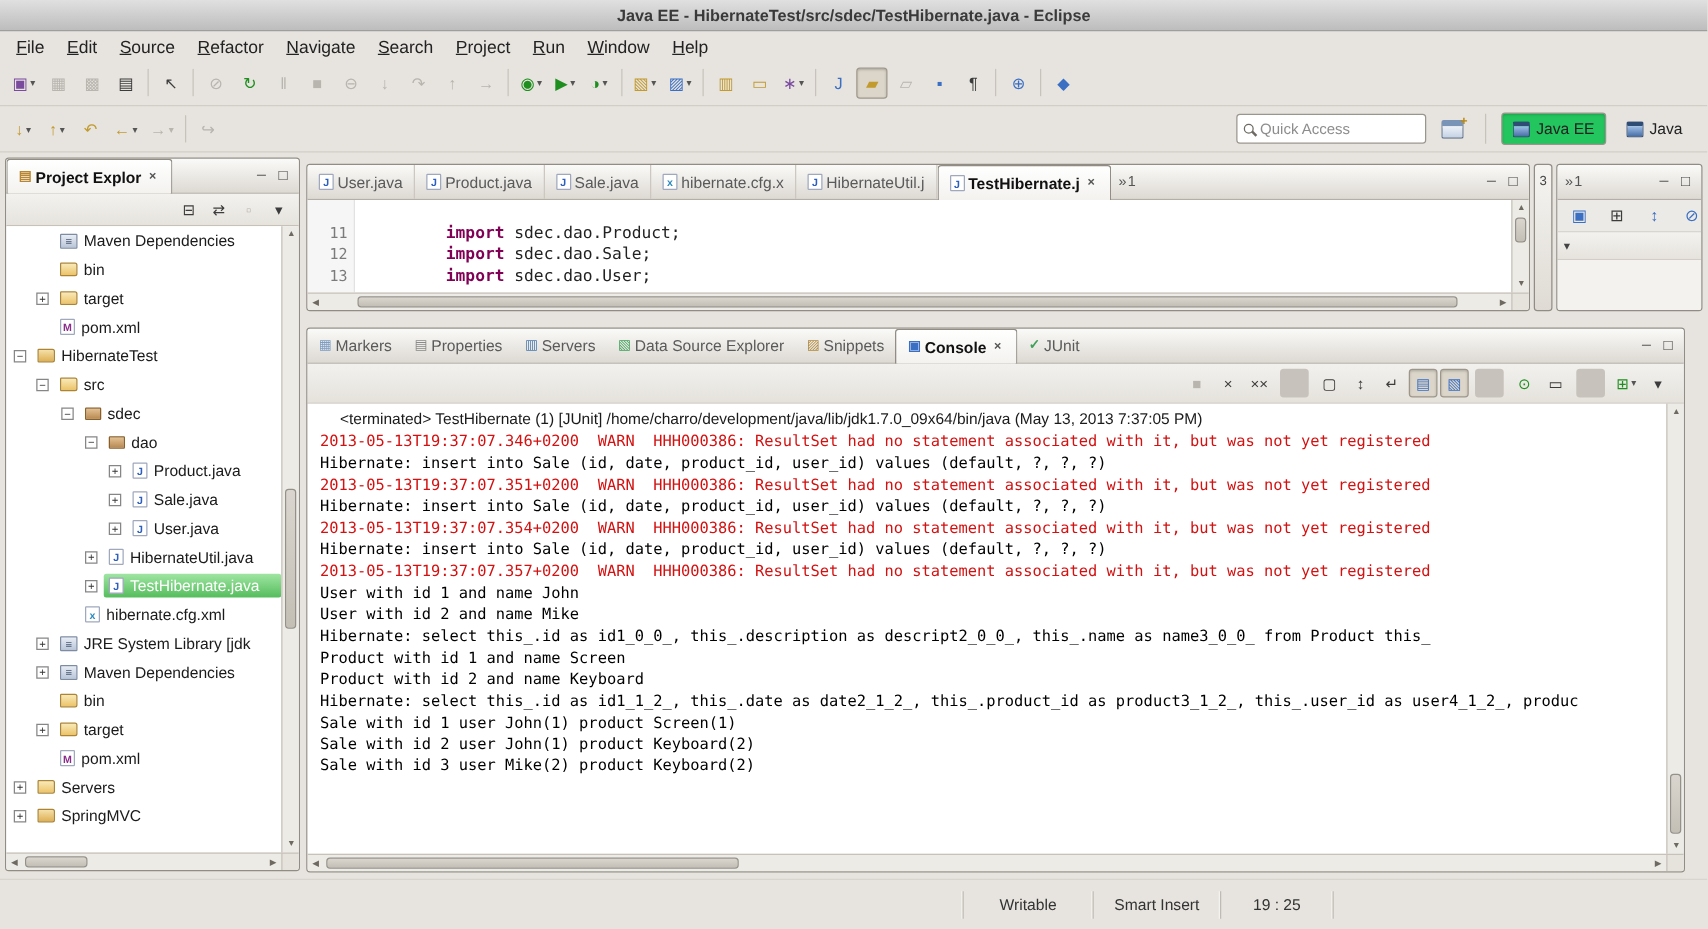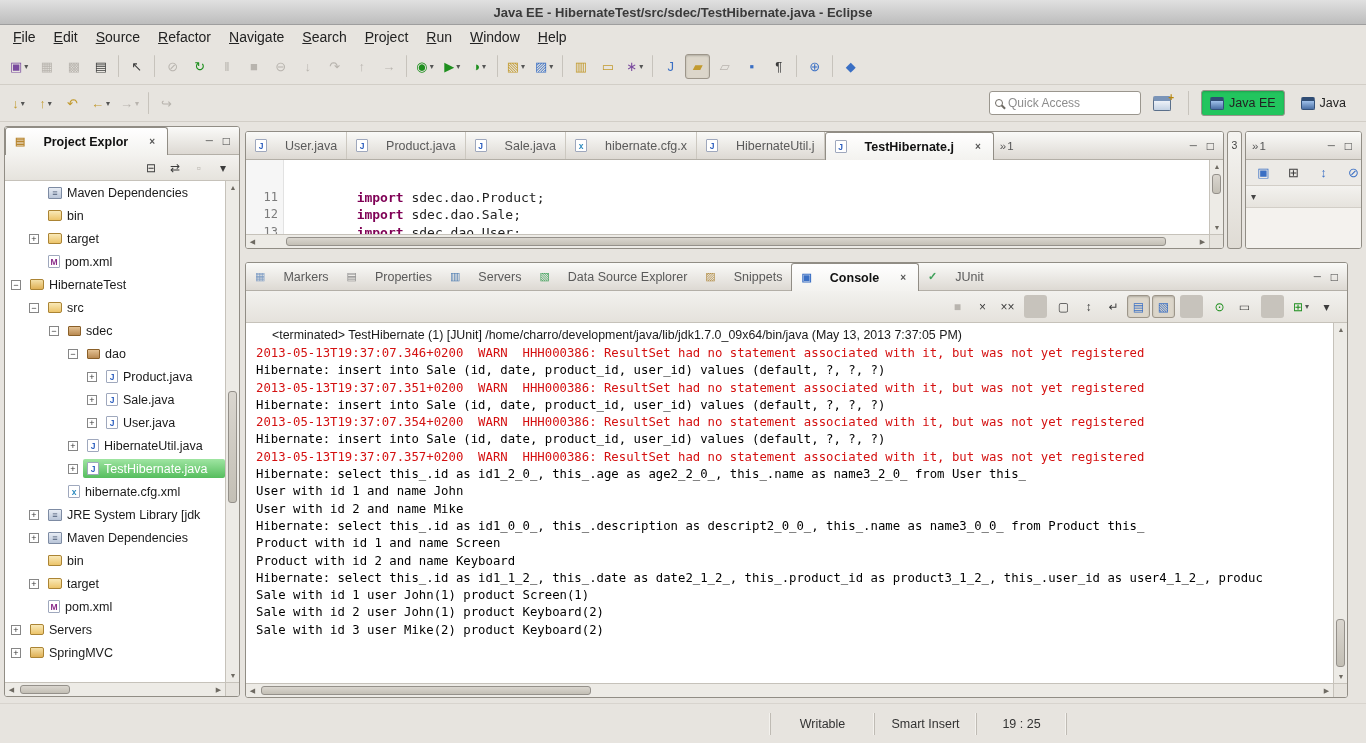--- a/index.html
+++ b/index.html
@@ -34,21 +34,21 @@
   .qa::placeholder{color:#8d8d8d}
   .persp-open{width:18px;height:15px;border:1px solid #5a6f8a;background:linear-gradient(#eef2f8,#c4d2e4);border-top:5px solid #7a94b8;border-radius:2px;position:relative}
   .persp-open::after{content:"+";position:absolute;right:-4px;top:-9px;color:#b8860b;font-size:10px;font-weight:bold}
   .pbtn{display:flex;align-items:center;gap:5px;height:26px;padding:0 8px;font-size:12.5px;border:1px solid transparent;border-radius:3px;color:#222}
   .pbtn.pressed{background:#22c55e;border-color:#9a958c;box-shadow:inset 0 1px 2px rgba(0,0,0,.18)}
   .pic{width:14px;height:13px;border:1px solid #33517a;border-radius:2px;background:linear-gradient(#9ec0ea,#4a6fa5);border-top:4px solid #2f4c74}
 
   
   .panel{position:absolute;border:1px solid #918d85;background:#fff;border-radius:3px;overflow:hidden}
   .tabrow{display:flex;align-items:flex-end;background:linear-gradient(#fafaf8,#ddd9d3);border-bottom:1px solid #b3afa7;height:28px;position:relative}
-  .ctab{display:flex;align-items:center;gap:18px;padding:0 9px;height:27px;font-size:12.5px;color:#5a5a5a;white-space:nowrap}
+  .ctab{display:flex;align-items:center;gap:3px;padding:0 9px;height:27px;font-size:12.5px;color:#5a5a5a;white-space:nowrap}
   .etab{border-right:1px solid #ccc8c0}
   .ctab.active{background:linear-gradient(#ffffff,#f3f2ef);border:1px solid #918d85;border-bottom:none;border-radius:3px 3px 0 0;color:#111;font-weight:bold;margin-bottom:-1px;height:28px}
   .xclose{display:none;font-size:10px;color:#555;border:1px solid transparent;padding:0 2px;border-radius:2px}
   .xclose::before{content:"×";font-weight:bold}
   .ctab.active .xclose{display:inline-block}
   .winbtns{margin-left:auto;display:flex;align-items:center;gap:10px;padding:0 9px;height:100%;}
   .wbtn{font-size:10px;color:#3f3f3f;line-height:1}
   .wbtn-min::before{content:"─"}
   .wbtn-max::before{content:"□";font-size:12px}
   .ovf{display:flex;align-items:center;font-size:11.5px;color:#555;padding:0 6px;height:100%}
@@ -81,21 +81,21 @@
   
   .tree{position:absolute;left:0;top:54px;right:14px;bottom:14px;background:#fff;overflow:hidden;font-size:12.5px;color:#1a1a1a}
   .trow{height:23px;display:flex;align-items:center}
   .lvl-0{padding-left:6px}.lvl-1{padding-left:24px}.lvl-2{padding-left:44px}.lvl-3{padding-left:63px}.lvl-4{padding-left:82px}
   .twist{width:10px;height:10px;border:1px solid #868686;background:#fff;font-size:9px;line-height:8px;text-align:center;margin-right:5px;flex:none;color:#333}
   .twist:empty{visibility:hidden}
   .rowbody{display:flex;align-items:center;gap:5px;flex:1;height:19px;padding:0 4px;border-radius:2px;overflow:hidden;white-space:nowrap}
   .trow.selected .rowbody{background:linear-gradient(#9fe5a2,#55bd5d);color:#fff}
 
   
-  .codearea{position:absolute;left:0;top:28px;right:14px;bottom:14px;background:#fff;font-family:"DejaVu Sans Mono",monospace;font-size:13px;overflow:hidden;padding-top:11px}
+  .codearea{position:absolute;left:0;top:28px;right:14px;bottom:14px;background:#fff;font-family:"DejaVu Sans Mono",monospace;font-size:13px;overflow:hidden;}
   .gutter{position:absolute;left:0;top:0;bottom:0;width:38px;background:#f6f6f6;border-right:1px solid #e2e2e2}
   .cline{position:relative;height:17.5px;line-height:17.5px;padding-left:48px;white-space:pre}
   .lnum{position:absolute;left:0;width:32px;text-align:right;color:#7b7b7b;font-size:12px}
   .kw{color:#7f0055;font-weight:bold}
 
   
   .conbar{height:32px;background:linear-gradient(#f2f1ee,#e5e2dc);border-bottom:1px solid #c6c2ba;display:flex;align-items:center;justify-content:flex-end;padding:0 8px}
   .conbar .tbtn{min-width:23px;height:23px;font-size:12px}
   .conout{position:absolute;left:0;top:60px;right:14px;bottom:14px;background:#fff;overflow:hidden;padding-top:3px}
   .conheader{height:19px;line-height:19px;padding-left:26px;font-size:12.4px;color:#1a1a1a;white-space:nowrap}
@@ -814,21 +814,20 @@
       <div class="conline warn">2013-05-13T19:37:07.351+0200  WARN  HHH000386: ResultSet had no statement associated with it, but was not yet registered</div>
 
       <div class="conline">Hibernate: insert into Sale (id, date, product_id, user_id) values (default, ?, ?, ?)</div>
 
       <div class="conline warn">2013-05-13T19:37:07.354+0200  WARN  HHH000386: ResultSet had no statement associated with it, but was not yet registered</div>
 
       <div class="conline">Hibernate: insert into Sale (id, date, product_id, user_id) values (default, ?, ?, ?)</div>
 
       <div class="conline warn">2013-05-13T19:37:07.357+0200  WARN  HHH000386: ResultSet had no statement associated with it, but was not yet registered</div>
 
-      <div class="conline">Hibernate: select this_.id as id1_2_0_, this_.age as age2_2_0_, this_.name as name3_2_0_ from User this_</div>
 
       <div class="conline">User with id 1 and name John</div>
 
       <div class="conline">User with id 2 and name Mike</div>
 
       <div class="conline">Hibernate: select this_.id as id1_0_0_, this_.description as descript2_0_0_, this_.name as name3_0_0_ from Product this_</div>
 
       <div class="conline">Product with id 1 and name Screen</div>
 
       <div class="conline">Product with id 2 and name Keyboard</div>

